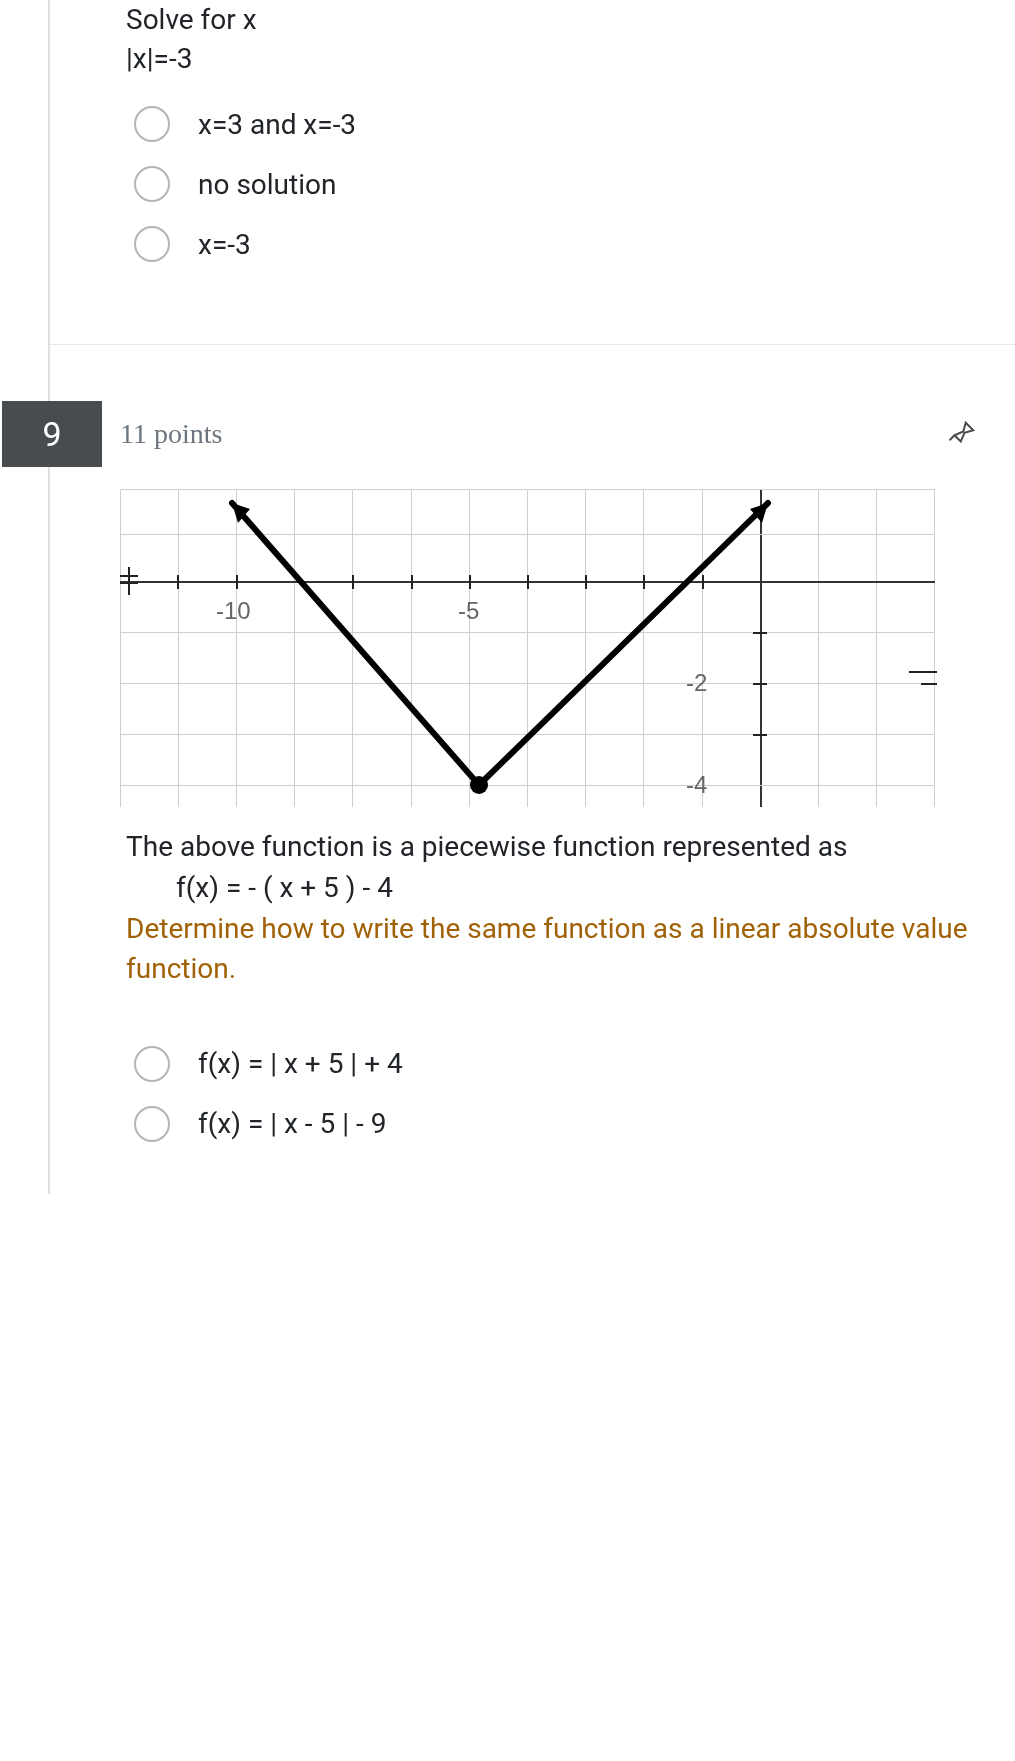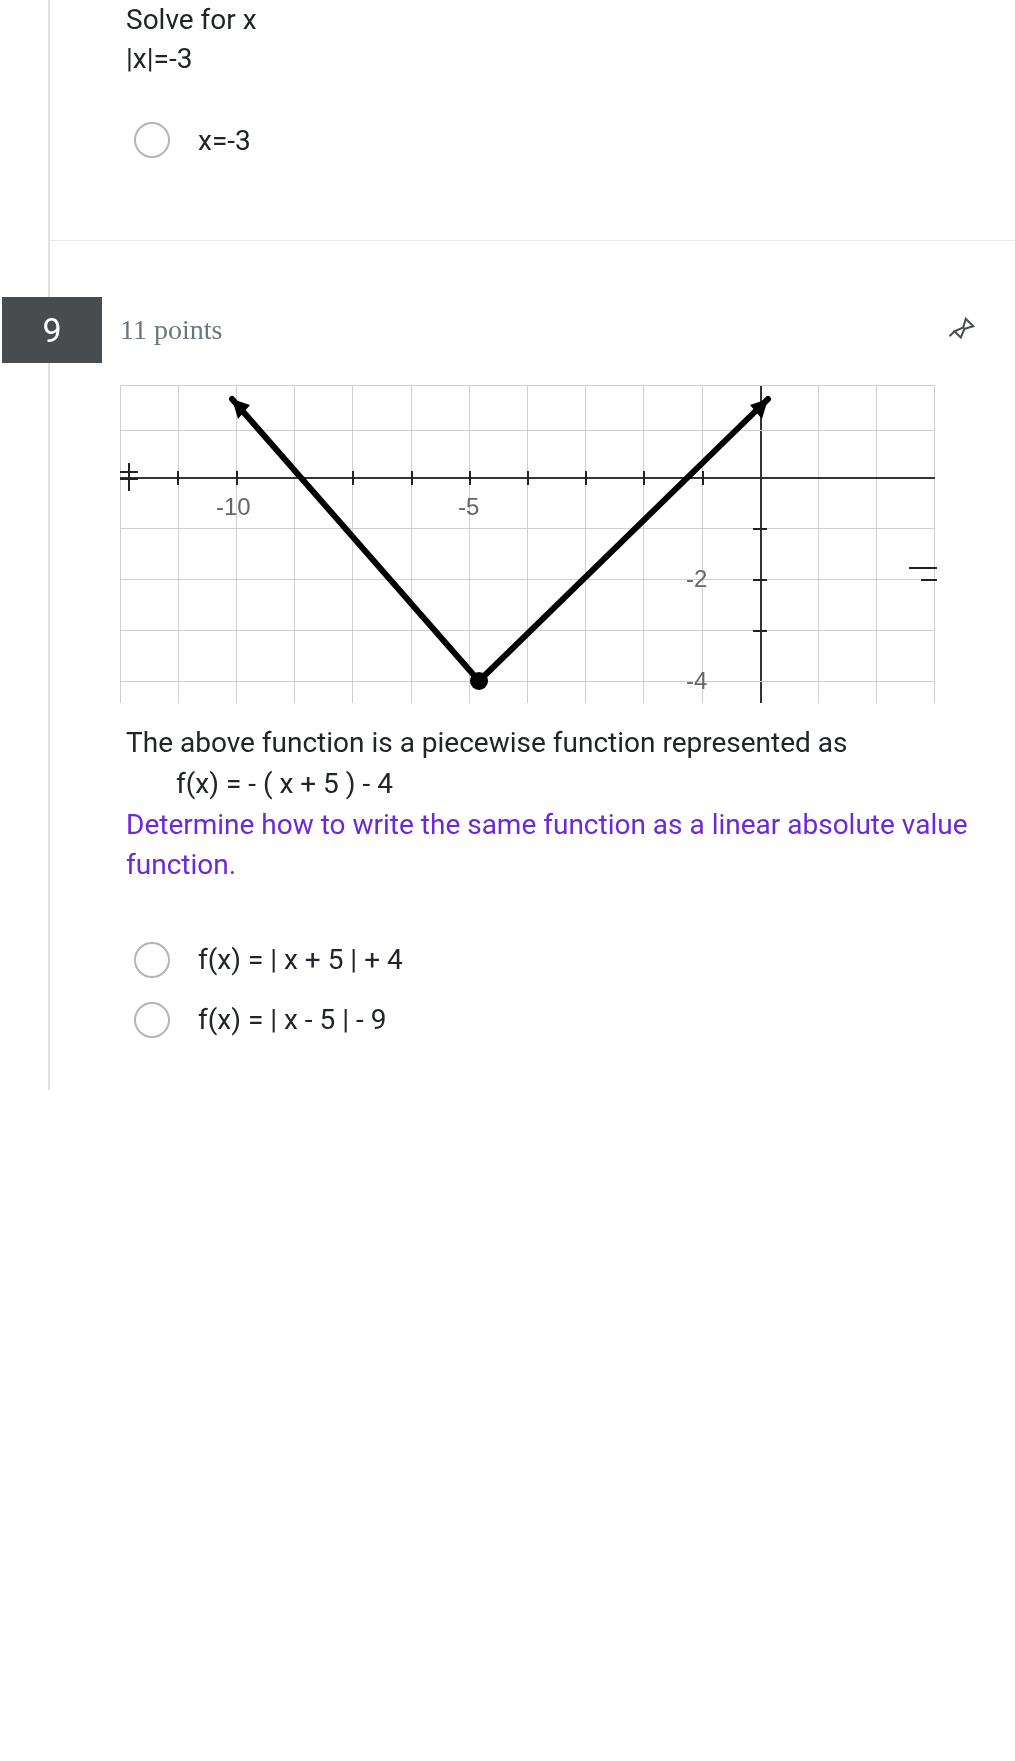--- a/index.html
+++ b/index.html
@@ -14,21 +14,21 @@
       margin-left: 48px;
       padding-left: 0;
     }
     .question-block {
       padding: 0 30px 40px 76px;
     }
     .question-prompt {
       font-size: 28px;
       color: #212529;
       line-height: 1.4;
-      margin-bottom: 32px;
+      margin-bottom: 16px;
     }
     .prompt-line1 { }
     .prompt-line2 { }
     .options {
       margin-top: 16px;
     }
     .option-row {
       display: flex;
       align-items: center;
       gap: 28px;
@@ -153,38 +153,46 @@
     .eq-block {
       font-size: 28px;
       margin-left: 50px;
       line-height: 1.45;
     }
     .eq-line2 {
       margin-left: 118px;
     }
     .prose2 {
       font-size: 28px;
-      color: #6d28d9;
+      color: #a16207;
       line-height: 1.45;
     }
     .options2 {
       margin-top: 44px;
     }
   </style>
 </head>
 <body>
 
 <div class="page">
 
   <div class="question-block">
     <div class="question-prompt">
       <div class="prompt-line1">Solve for x</div>
       <div class="prompt-line2">|x|=-3</div>
     </div>
     <div class="options">
+      <div class="option-row">
+        <div class="radio"></div>
+        <div class="option-label">x=3 and x=-3</div>
+      </div>
+      <div class="option-row">
+        <div class="radio"></div>
+        <div class="option-label">no solution</div>
+      </div>
       <div class="option-row">
         <div class="radio"></div>
         <div class="option-label">x=-3</div>
       </div>
     </div>
   </div>
 
   <hr class="divider-line">
 
   <div class="header-row">

